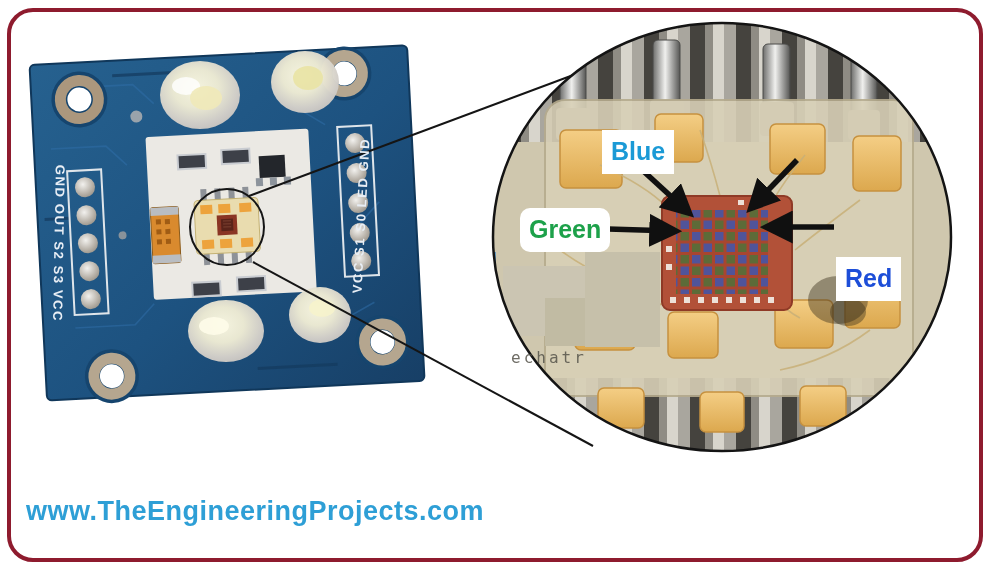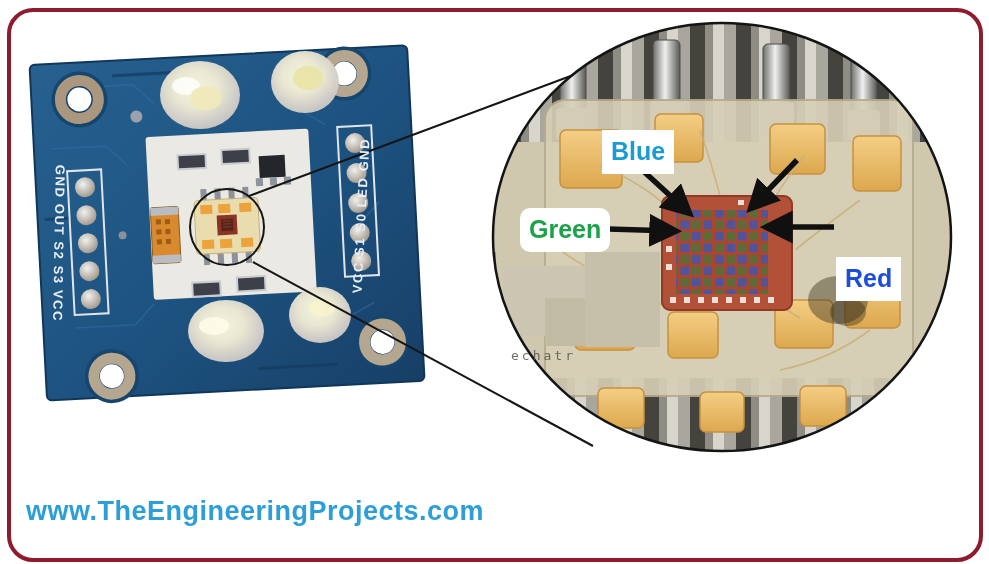--- a/index.html
+++ b/index.html
@@ -12,21 +12,21 @@
   .lbl-clear{left:757px;top:123px;color:#121212;}
   .lbl-green{left:520px;top:208px;color:#1da14a;border-radius:10px;}
   .lbl-red{left:836px;top:209px;color:#1d4ed8;margin-top:48px;}
   .silk{position:absolute;color:#e8eef5;font-weight:bold;font-size:13px;
         letter-spacing:1.6px;text-align:center;white-space:nowrap;}
   .silk-left{width:190px;left:-36px;top:236px;transform:rotate(91deg);}
   .silk-right{width:186px;left:268px;top:208px;transform:rotate(-87deg);}
   .url-text{position:absolute;left:26px;top:496px;font-size:27px;color:#2e9fd6;
         letter-spacing:0.5px;font-weight:bold;}
   .partial-wm{position:absolute;left:511px;top:348px;font-family:"DejaVu Sans Mono",monospace;
-        font-size:13px;color:#56544b;letter-spacing:3px;opacity:0.85;}
+        font-size:16px;color:#56544b;letter-spacing:3px;opacity:0.85;}
   .frame{position:absolute;left:7px;top:8px;width:968px;height:546px;
         border:4px solid #8e1b2e;border-radius:26px;pointer-events:none;}
 </style>
 </head>
 <body>
 
 <div id="stage">
 
 <svg id="art" width="989" height="564" viewBox="0 0 989 564">
   <defs>

